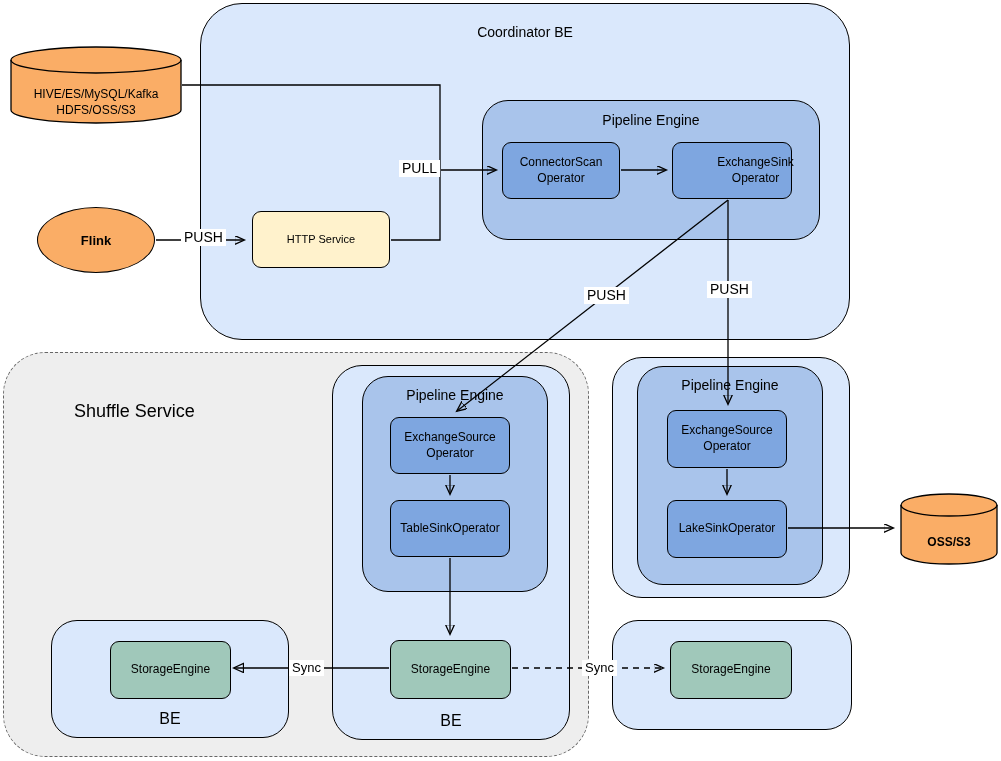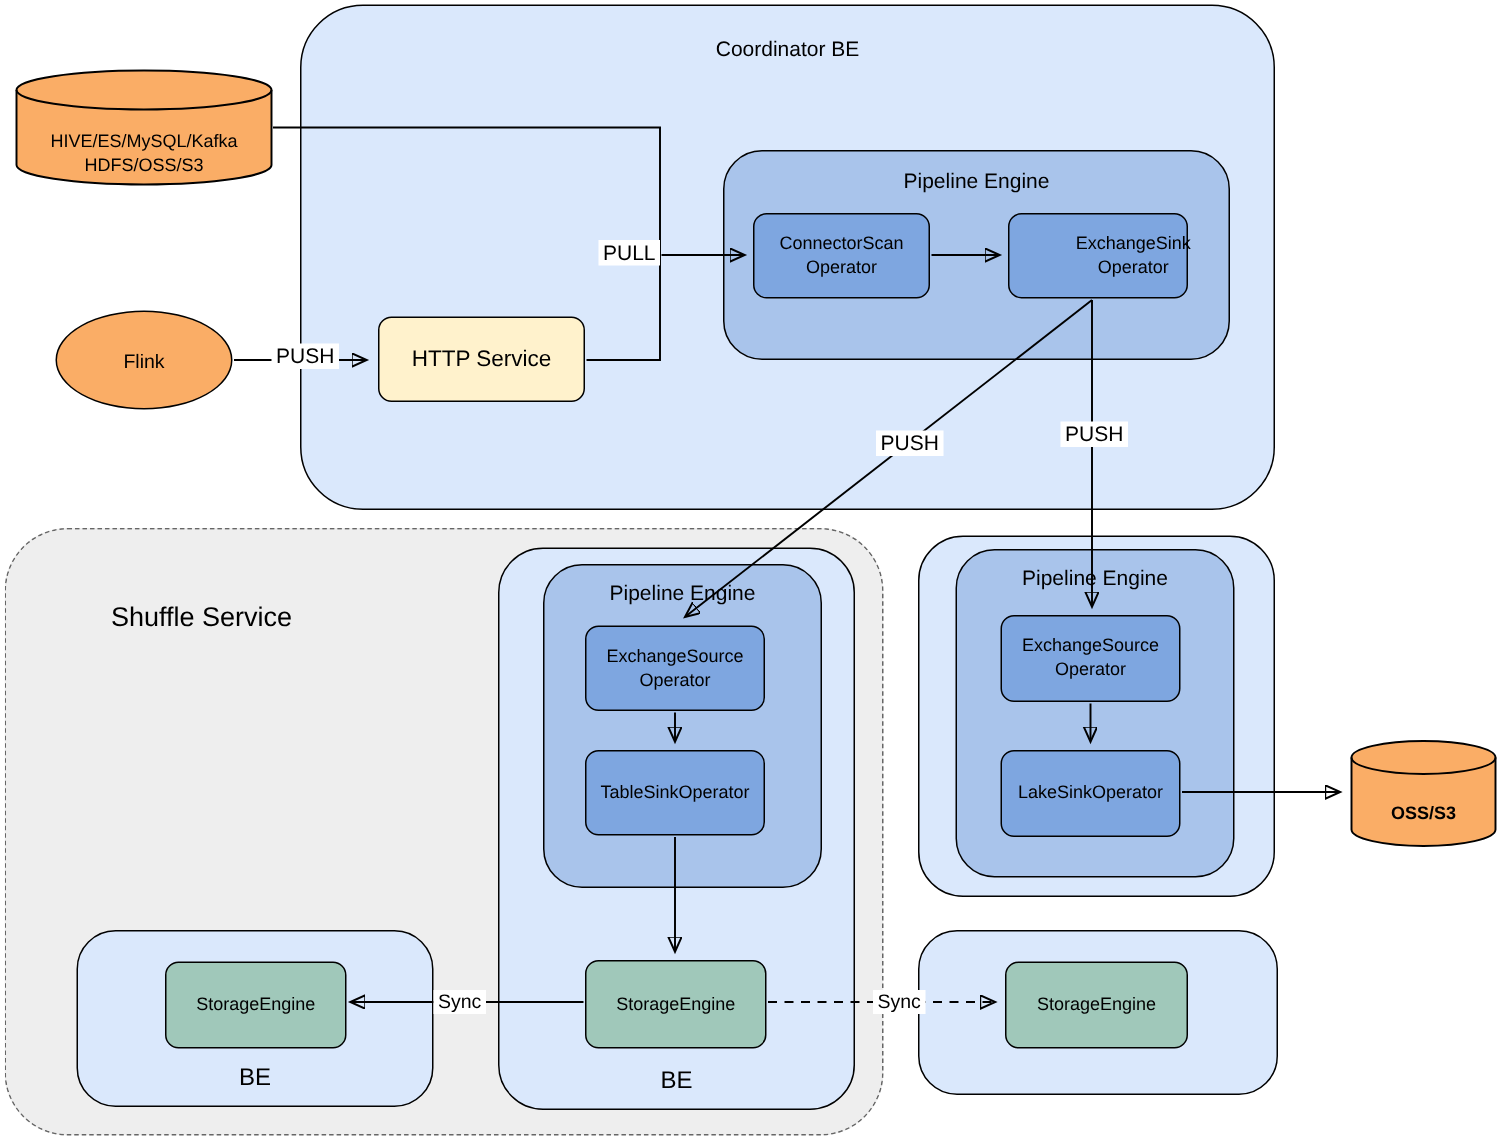--- a/index.html
+++ b/index.html
@@ -32,36 +32,36 @@
   .right-container{left:612px;top:357px;width:238px;height:241px;border-radius:30px;}
   .be-bottom-right{left:612px;top:620px;width:240px;height:110px;border-radius:26px;}
   
   .node{
     display:flex;align-items:center;justify-content:center;text-align:center;
     font-size:12px;line-height:1.3;white-space:pre-line;
     border:1.3px solid #000;border-radius:9px;z-index:4;
   }
   .op{background:#7ea6e0;}
   .storage{background:#a0c8ba;}
-  .yellow{background:#fff2cc;font-size:15px;}
+  .yellow{background:#fff2cc;font-size:11px;}
   .connector-scan{left:502px;top:142px;width:118px;height:57px;}
   .exchange-sink{left:672px;top:142px;width:120px;height:57px;padding-left:47px;}
   .http-service{left:252px;top:211px;width:138px;height:57px;}
   .exchange-source-mid{left:390px;top:417px;width:120px;height:57px;}
   .table-sink{left:390px;top:500px;width:120px;height:57px;}
   .storage-mid{left:390px;top:640px;width:121px;height:59px;}
   .storage-left{left:110px;top:641px;width:121px;height:58px;}
   .exchange-source-right{left:667px;top:410px;width:120px;height:58px;}
   .lake-sink{left:667px;top:500px;width:120px;height:58px;}
   .storage-right{left:670px;top:641px;width:122px;height:58px;}
   
   .flink{
     left:37px;top:207px;width:118px;height:66px;background:#faad66;
     border:1.3px solid #000;border-radius:50%;
-    display:flex;align-items:center;justify-content:center;font-size:13px;z-index:3;
+    display:flex;align-items:center;justify-content:center;font-size:13px;z-index:3;font-weight:bold;
   }
   .cyl{z-index:3;}
   .cyl svg{display:block;}
   .cyl .cyl-body{fill:#faad66;stroke:#000;stroke-width:1.3;}
   .cyl .cyl-rim{fill:none;stroke:#000;stroke-width:1.3;}
   .cyl-label{
     position:absolute;left:0;top:0;width:100%;height:100%;
     display:flex;align-items:center;justify-content:center;text-align:center;
     font-size:12px;line-height:1.3;white-space:pre-line;
   }

